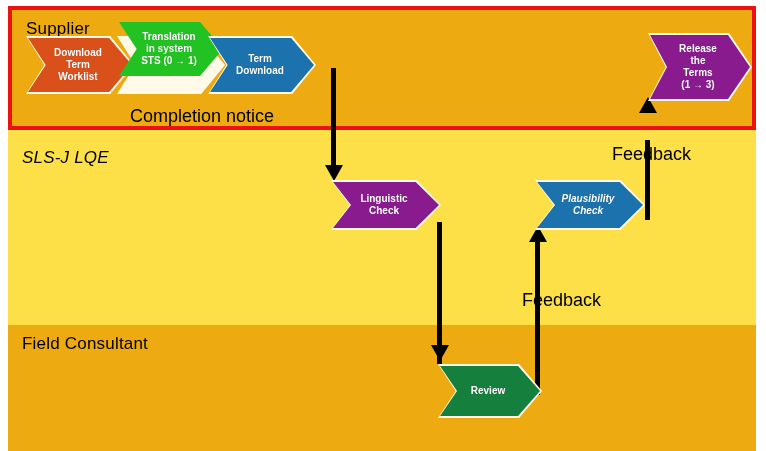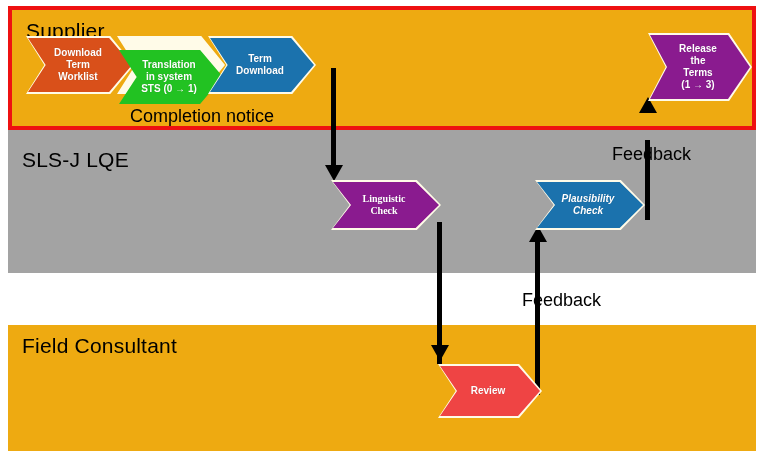--- a/index.html
+++ b/index.html
@@ -26,35 +26,36 @@
     top: 6px;
     width: 748px;
     height: 124px;
     background: #eeaa11;
     border: 4px solid #ee1111;
   }
   #lane-lqe {
     left: 8px;
     top: 130px;
     width: 748px;
-    height: 143px;
-    background: #a3a3a3;
+    height: 195px;
+    background: #fde047;
+    font-style: italic;
   }
   #lane-field {
     left: 8px;
     top: 325px;
     width: 748px;
     height: 132px;
     background: #eeaa11;
   }
   .lane-title {
     position: absolute;
     left: 14px;
     top: 9px;
-    font-size: 21px;
+    font-size: 17px;
     color: #000000;
     letter-spacing: 0.2px;
     white-space: nowrap;
   }
   #lane-lqe .lane-title { left: 14px; top: 18px; }
   #lane-field .lane-title { left: 14px; top: 9px; }
 
   
   .chev {
     position: absolute;
@@ -141,50 +142,50 @@
   <div class="conn-label" style="left:612px; top:144px;">Feedback</div>
 
   <div class="chev-outline" style="left:26px; top:36px; width:108px; height:58px;"></div>
   <div class="chev" style="left:28px; top:38px; width:104px; height:54px; background:#d9501a;">
     <span class="chev-inner" style="white-space:pre-line;">Download
 Term
 Worklist</span>
   </div>
 
   <div class="chev-outline" style="left:117px; top:36px; width:108px; height:58px;"></div>
-  <div class="chev" style="left:119px; top:50px; width:104px; height:54px; background:#22c222;">
+  <div class="chev" style="left:119px; top:22px; width:104px; height:54px; background:#22c222;">
     <span class="chev-inner" style="white-space:pre-line;">Translation
 in system
 STS (0 → 1)</span>
   </div>
 
   <div class="chev-outline" style="left:208px; top:36px; width:108px; height:58px;"></div>
   <div class="chev" style="left:210px; top:38px; width:104px; height:54px; background:#1b72ad;">
     <span class="chev-inner" style="white-space:pre-line;">Term
 Download</span>
   </div>
 
   <div class="chev-outline" style="left:648px; top:33px; width:104px; height:68px;"></div>
   <div class="chev" style="left:650px; top:35px; width:100px; height:64px; background:#8a1b8f;align-items:center;">
     <span class="chev-inner" style="white-space:pre-line;">Release
 the
 Terms
 (1 → 3)</span>
   </div>
 
   <div class="chev-outline" style="left:331px; top:180px; width:110px; height:50px;"></div>
-  <div class="chev" style="left:333px; top:182px; width:106px; height:46px; background:#8a1b8f;font-family:Liberation Serif, serif;">
+  <div class="chev" style="left:333px; top:182px; width:106px; height:46px; background:#8a1b8f;">
     <span class="chev-inner" style="white-space:pre-line;">Linguistic
 Check</span>
   </div>
 
   <div class="chev-outline" style="left:535px; top:180px; width:110px; height:50px;"></div>
   <div class="chev" style="left:537px; top:182px; width:106px; height:46px; background:#1b72ad;">
     <span class="chev-inner" style="white-space:pre-line;font-style:italic;">Plausibility
 Check</span>
   </div>
 
   <div class="chev-outline" style="left:438px; top:364px; width:104px; height:54px;"></div>
-  <div class="chev" style="left:440px; top:366px; width:100px; height:50px; background:#ef4444;">
+  <div class="chev" style="left:440px; top:366px; width:100px; height:50px; background:#15803d;">
     <span class="chev-inner" style="white-space:pre-line;">Review</span>
   </div>
 
 </div>
 
 </body></html>

